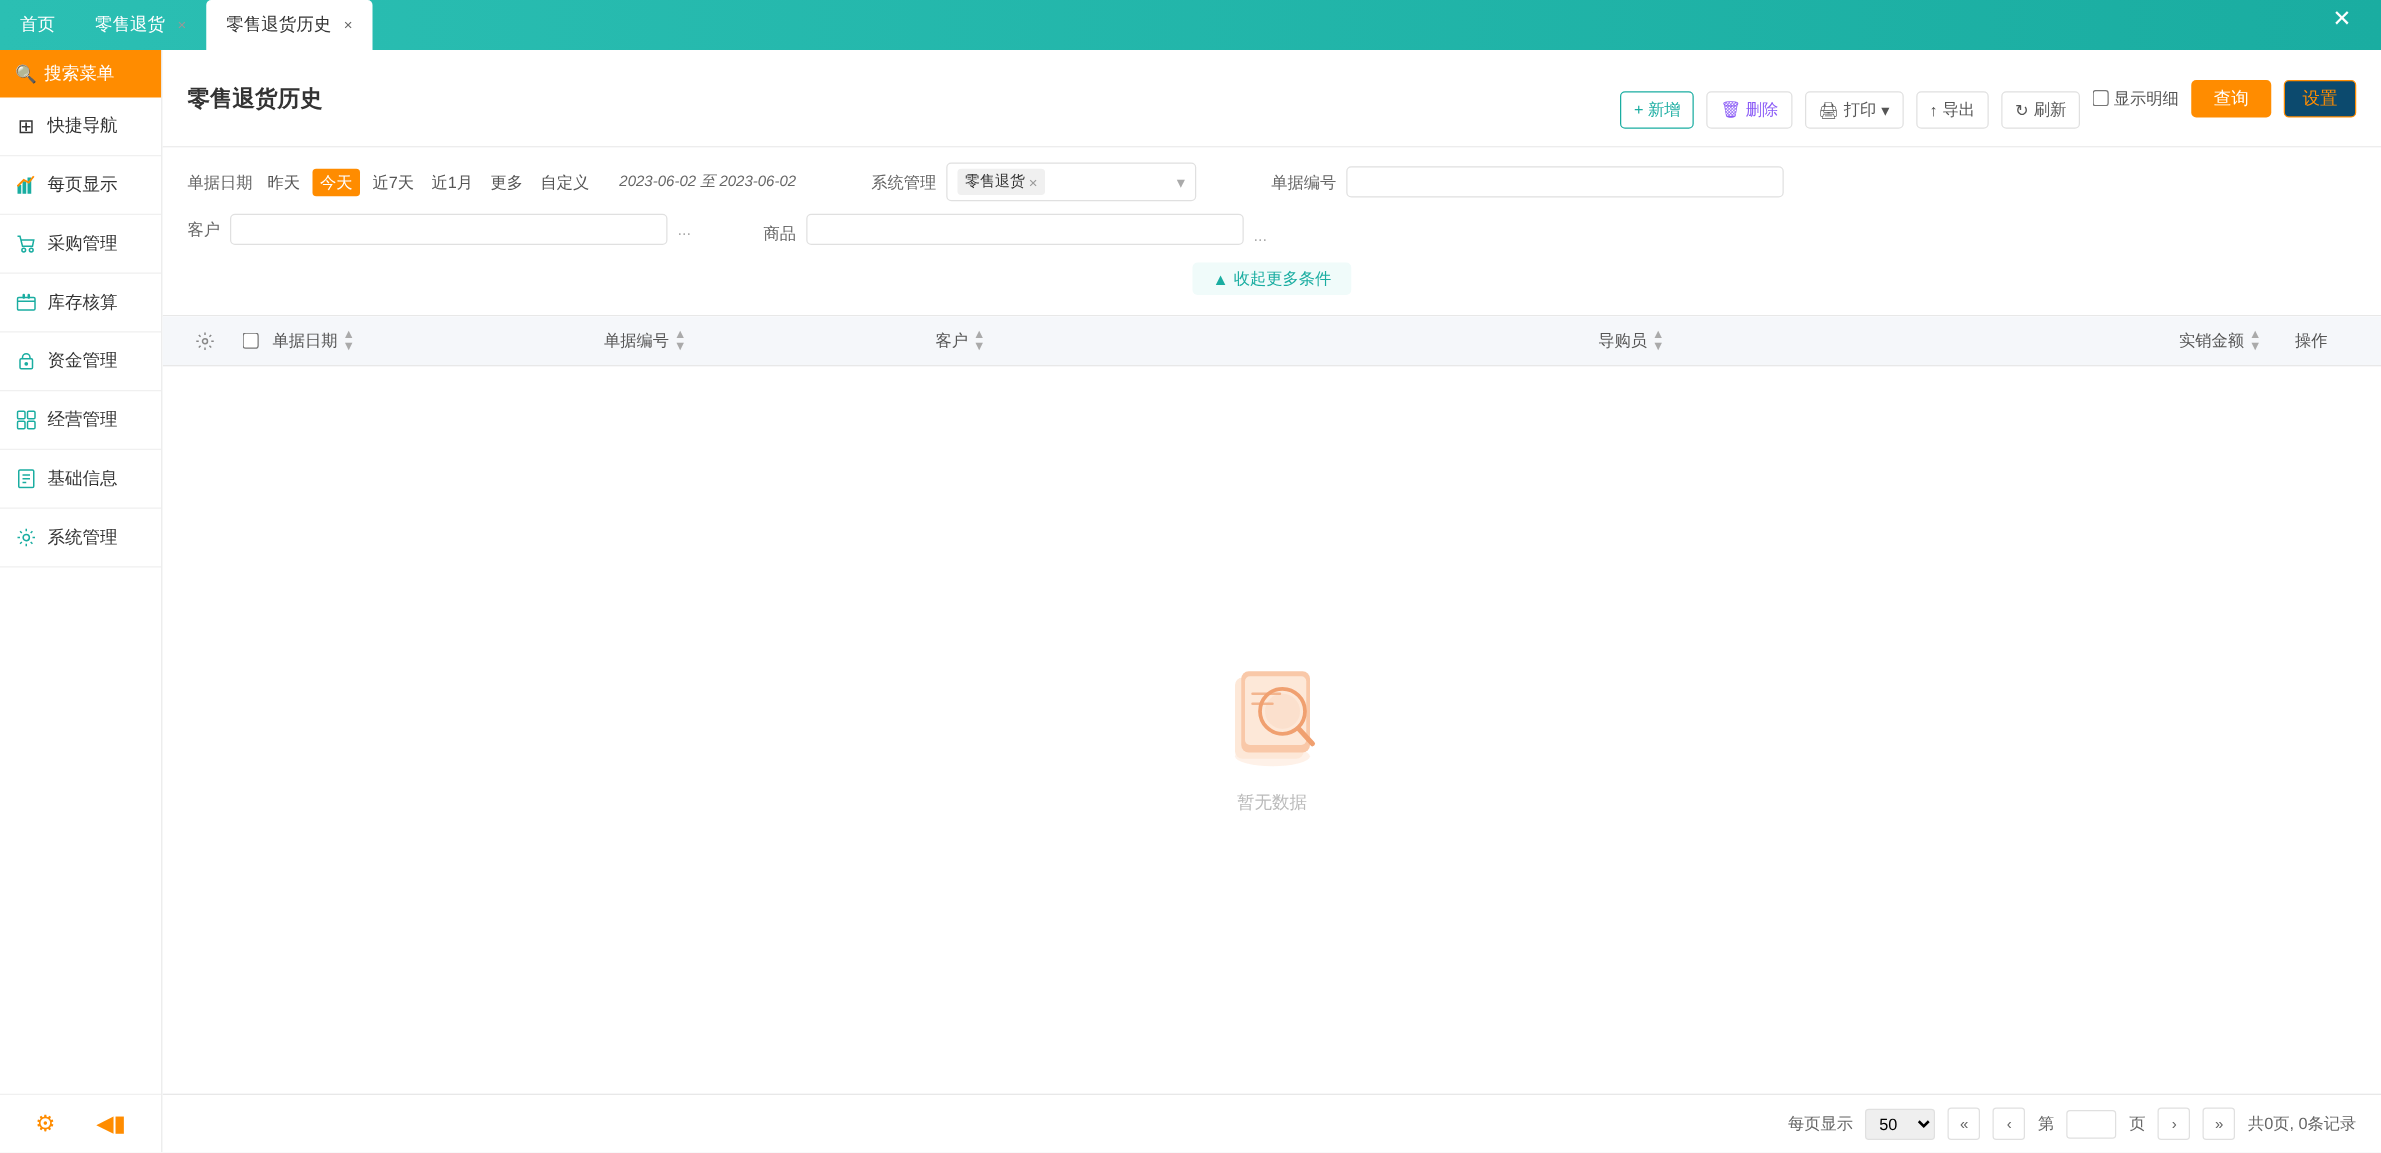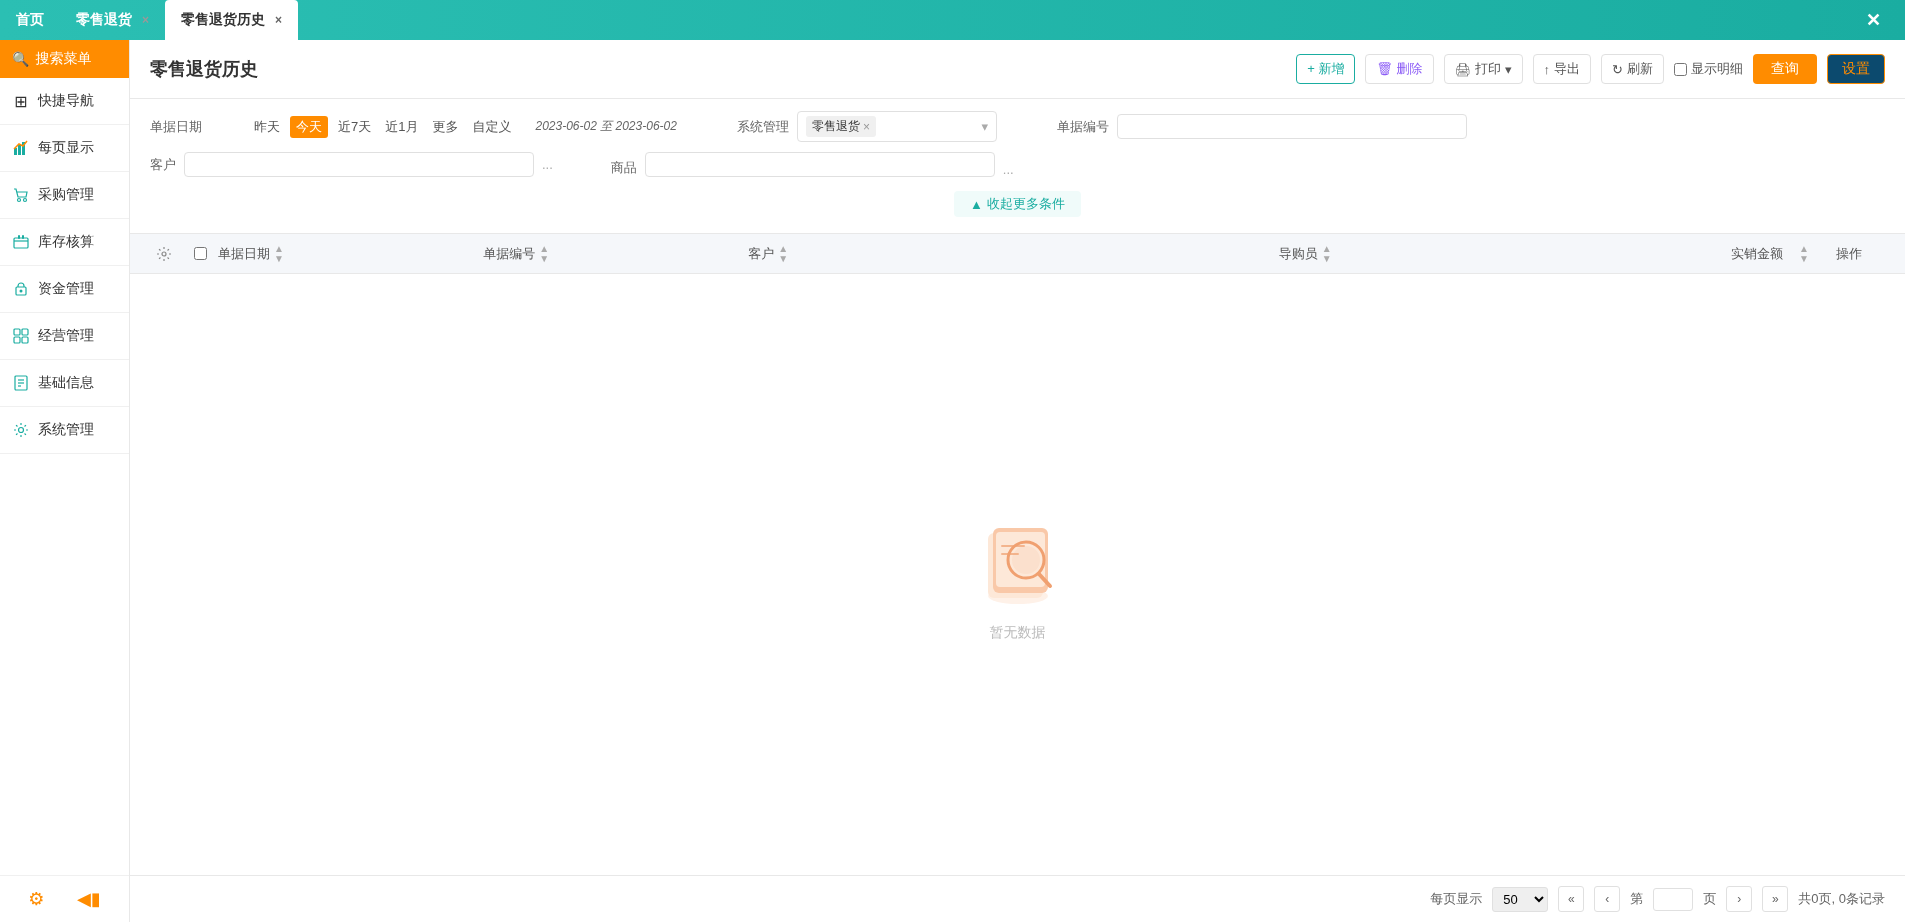--- a/index.html
+++ b/index.html
@@ -3,24 +3,23 @@
   <meta charset="utf-8">
   <style>
     * { box-sizing: border-box; margin: 0; padding: 0; font-family: 'Microsoft YaHei', SimHei, sans-serif; }
     body { width: 1905px; height: 922px; overflow: hidden; background: #f5f5f5; display: flex; flex-direction: column; }
 
     
     .top-bar {
       height: 40px;
       background: linear-gradient(to right, #2bbfb3, #1aada1);
       display: flex;
-      align-items: center;
+      align-items: flex-start;
       padding: 0;
       flex-shrink: 0;
-      font-weight: bold;
     }
     .top-bar-tabs {
       display: flex;
       align-items: stretch;
       height: 100%;
       flex: 1;
     }
     .tab-item {
       display: flex;
       align-items: center;
@@ -147,20 +146,21 @@
       align-items: center;
       gap: 4px;
       padding: 5px 10px;
       border: 1px solid #e0e0e0;
       border-radius: 4px;
       background: #fff;
       color: #555;
       font-size: 13px;
       cursor: pointer;
       white-space: nowrap;
+      margin-top: 19px;
     }
     .btn-add { color: #1aada1; border-color: #1aada1; }
     .btn-delete { color: #8b5cf6; }
     .btn-query {
       background: #ff8c00;
       color: #fff;
       border: none;
       padding: 6px 18px;
       border-radius: 4px;
       font-size: 14px;
@@ -206,21 +206,20 @@
     .filter-label {
       font-size: 13px;
       color: #666;
       white-space: nowrap;
     }
     .filter-date-group {
       display: flex;
       align-items: center;
       gap: 6px;
       font-size: 13px;
-      margin-left: 40px;
     }
     .date-option {
       color: #555;
       cursor: pointer;
       padding: 2px 4px;
     }
     .date-option.active {
       background: #ff8c00;
       color: #fff;
       border-radius: 3px;
@@ -315,21 +314,21 @@
       padding: 8px 16px;
       flex-shrink: 0;
       min-height: 40px;
     }
     .th-gear { width: 36px; display: flex; align-items: center; justify-content: center; flex-shrink: 0; }
     .th-check { width: 36px; display: flex; align-items: center; justify-content: center; flex-shrink: 0; }
     .th-date { flex: 1; display: flex; align-items: center; gap: 4px; min-width: 120px; }
     .th-order { flex: 1; display: flex; align-items: center; gap: 4px; min-width: 150px; }
     .th-customer { flex: 2; display: flex; align-items: center; gap: 4px; min-width: 200px; }
     .th-guide { flex: 1; display: flex; align-items: center; gap: 4px; min-width: 120px; }
-    .th-amount { flex: 1; display: flex; align-items: center; gap: 16px; justify-content: flex-end; min-width: 120px; }
+    .th-amount { flex: 1; display: flex; align-items: center; gap: 4px; justify-content: flex-end; min-width: 120px; }
     .th-ops { width: 80px; display: flex; align-items: flex-end; justify-content: center; flex-shrink: 0; }
     .sort-icon { color: #aaa; font-size: 10px; display: flex; flex-direction: column; line-height: 1; }
     .sort-icon span { display: block; }
 
     
     .empty-state {
       flex: 1;
       display: flex;
       flex-direction: column;
       align-items: center;

